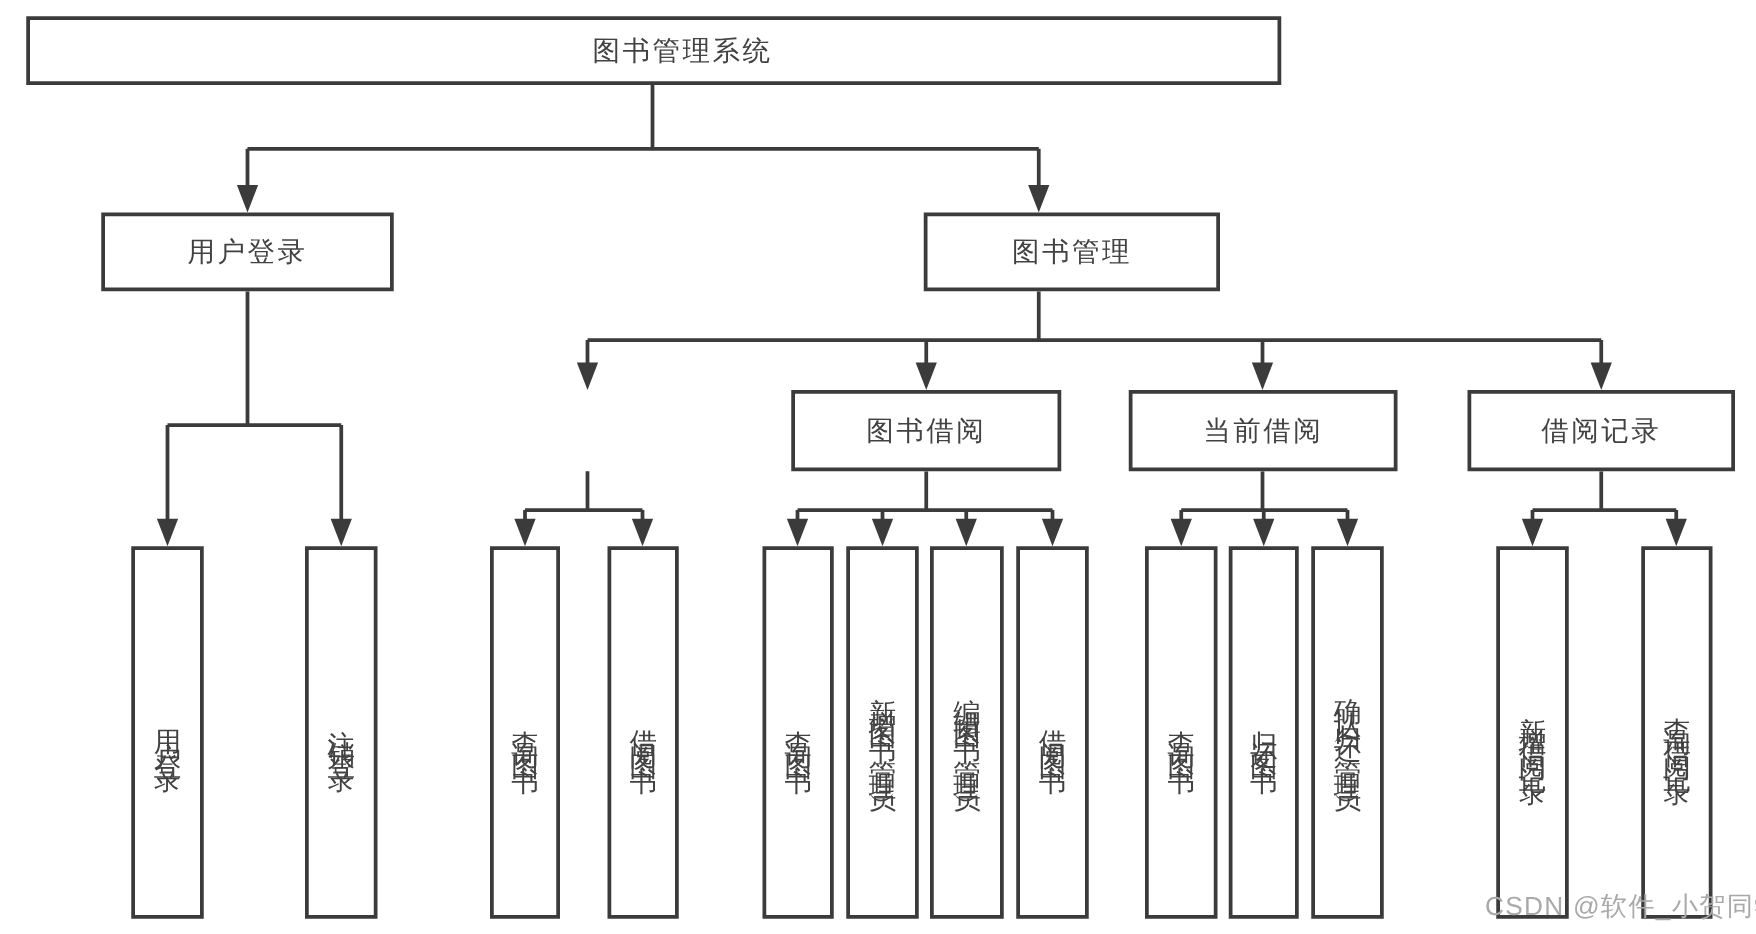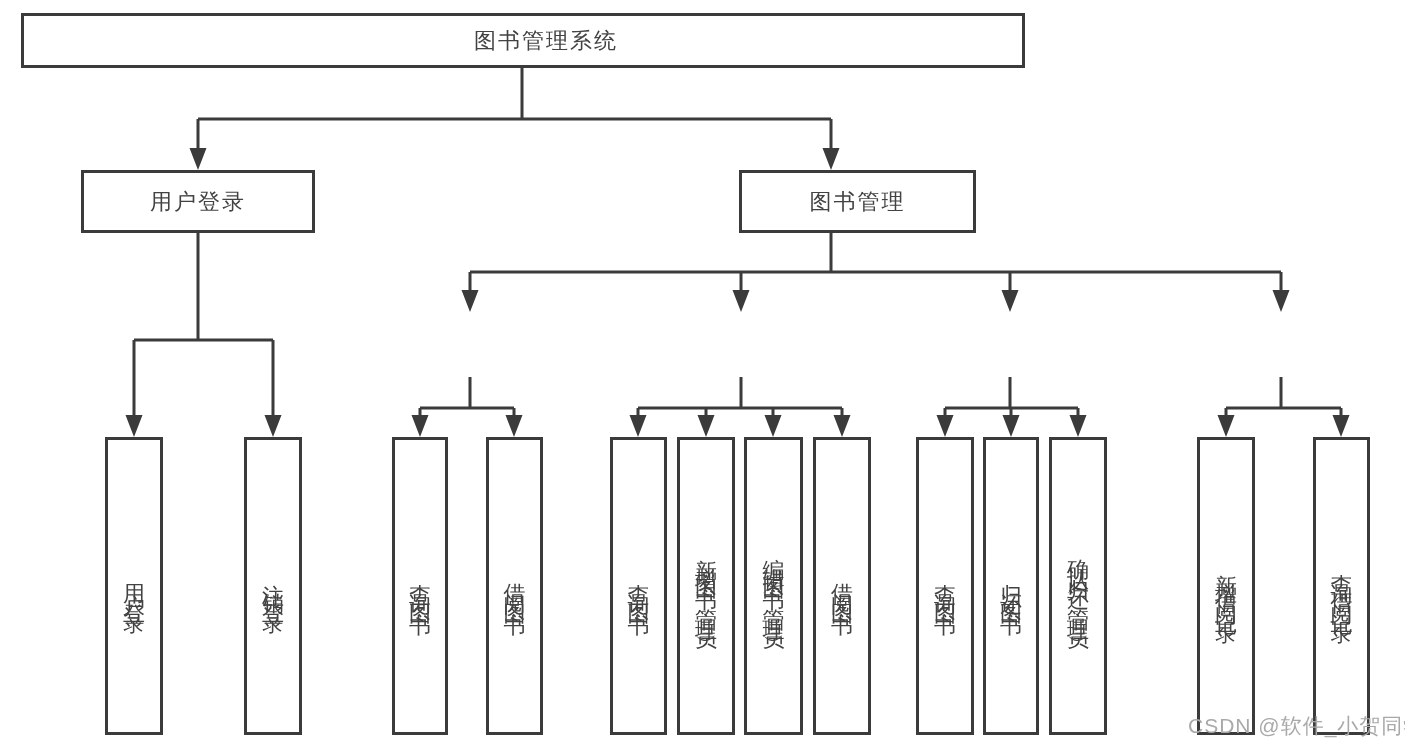--- a/index.html
+++ b/index.html
@@ -137,20 +137,29 @@
     <span class="htext">图书管理系统</span>
   </div>
 
   <div class="box n-ulogin">
     <span class="htext">用户登录</span>
   </div>
   <div class="box n-bmgmt">
     <span class="htext">图书管理</span>
   </div>
 
+  <div class="box n-bborr">
+    <span class="htext">图书借阅</span>
+  </div>
+  <div class="box n-cborr">
+    <span class="htext">当前借阅</span>
+  </div>
+  <div class="box n-brec">
+    <span class="htext">借阅记录</span>
+  </div>
 
   <div class="box leaf l-ulogin">
     <span class="vtext">用户登录</span>
   </div>
   <div class="box leaf l-logout">
     <span class="vtext">注销登录</span>
   </div>
 
   <div class="box leaf l-nbq">
     <span class="vtext">查询图书</span>

